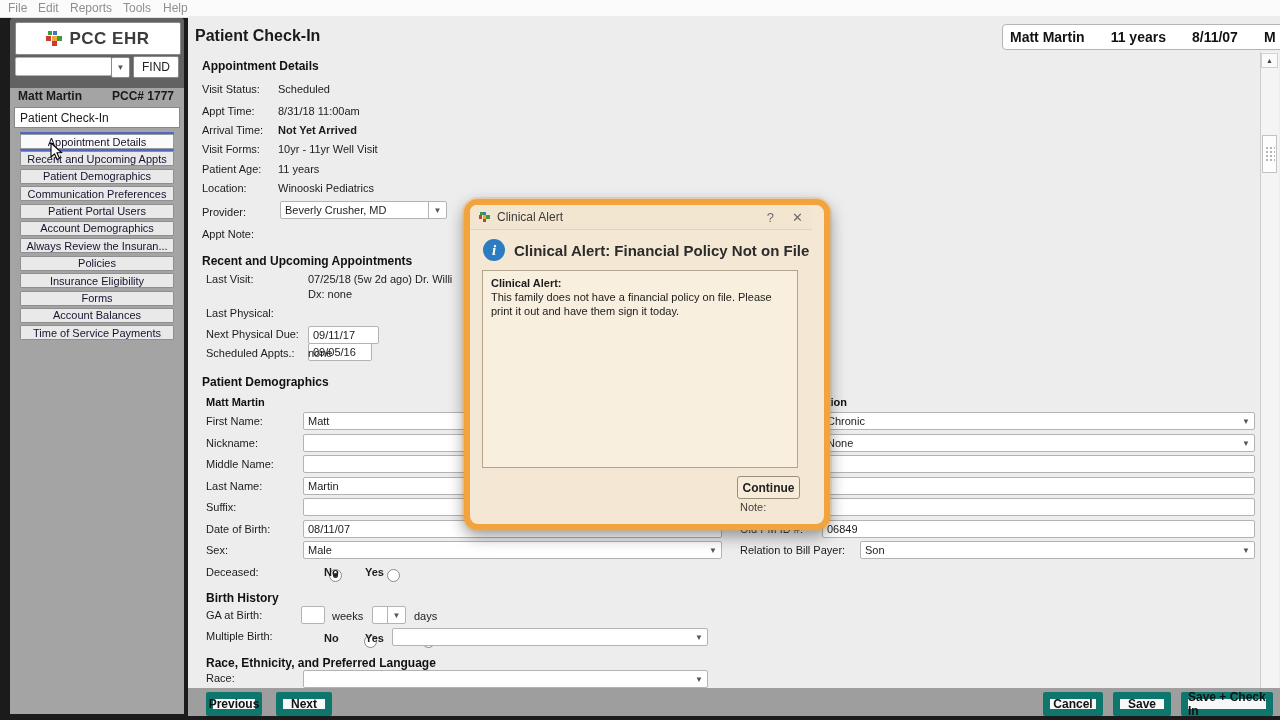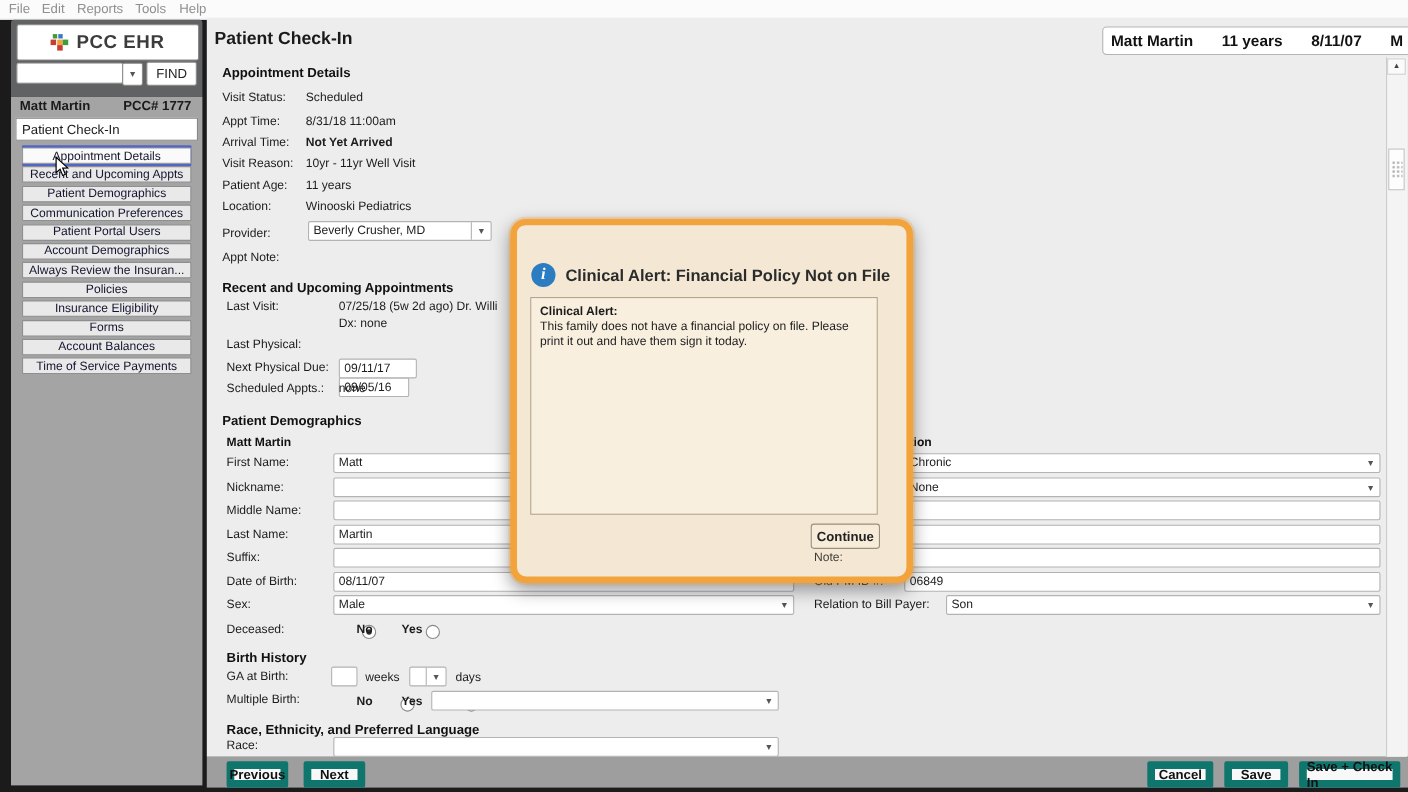--- a/index.html
+++ b/index.html
@@ -142,21 +142,21 @@
 
   <div class="abs lbl" style="left:202px;top:83px">Visit Status:</div>
   <div class="abs val" style="left:278px;top:83px">Scheduled</div>
 
   <div class="abs lbl" style="left:202px;top:105px">Appt Time:</div>
   <div class="abs val" style="left:278px;top:105px">8/31/18  11:00am</div>
 
   <div class="abs lbl" style="left:202px;top:124px">Arrival Time:</div>
   <div class="abs val bld" style="left:278px;top:124px">Not Yet Arrived</div>
 
-  <div class="abs lbl" style="left:202px;top:143px">Visit Reason:</div>
+  <div class="abs lbl" style="left:202px;top:143px">Visit Forms:</div>
   <div class="abs val" style="left:278px;top:143px">10yr - 11yr Well Visit</div>
 
   <div class="abs lbl" style="left:202px;top:163px">Patient Age:</div>
   <div class="abs val" style="left:278px;top:163px">11 years</div>
 
   <div class="abs lbl" style="left:202px;top:182px">Location:</div>
   <div class="abs val" style="left:278px;top:182px">Winooski Pediatrics</div>
 
   <div class="abs lbl" style="left:202px;top:206px">Provider:</div>
   <div class="combo combo2" style="left:280px;top:201px;width:167px">
@@ -322,20 +322,33 @@
   
   <div class="fbtn" style="left:206px;top:692px;width:56px">Previous</div>
   <div class="fbtn" style="left:276px;top:692px;width:56px">Next</div>
   <div class="fbtn" style="left:1043px;top:692px;width:60px">Cancel</div>
   <div class="fbtn" style="left:1113px;top:692px;width:58px">Save</div>
   <div class="fbtn" style="left:1181px;top:692px;width:92px">Save + Check In</div>
 
   
   <div class="abs" id="dialog-wrap">
     <div id="dialog">
+      <div id="dlg-titlebar">
+        <span class="plus" style="width:11px;height:11px">
+          <i style="left:12%;top:0;width:26%;height:32%;background:#3E9B3E"></i>
+          <i style="left:40%;top:0;width:28%;height:32%;background:#3A78C9"></i>
+          <i style="left:0;top:34%;width:31%;height:31%;background:#CC3B33"></i>
+          <i style="left:34%;top:34%;width:31%;height:31%;background:#F2A33C"></i>
+          <i style="left:68%;top:34%;width:31%;height:31%;background:#3E9B3E"></i>
+          <i style="left:34%;top:68%;width:31%;height:31%;background:#CC3B33"></i>
+        </span>
+        <span id="dlg-title">Clinical Alert</span>
+        <span class="dlg-sys">?</span>
+        <span class="dlg-sys">✕</span>
+      </div>
       <div id="dlg-heading-row">
         <div id="dlg-info-icon">i</div>
         <div id="dlg-heading">Clinical Alert: Financial Policy Not on File</div>
       </div>
       <div id="dlg-box">
         <div id="dlg-box-title">Clinical Alert:</div>
         <div id="dlg-box-text">This family does not have a financial policy on file. Please print it out and have them sign it today.</div>
       </div>
       <div id="dlg-continue">Continue</div>
     </div>

